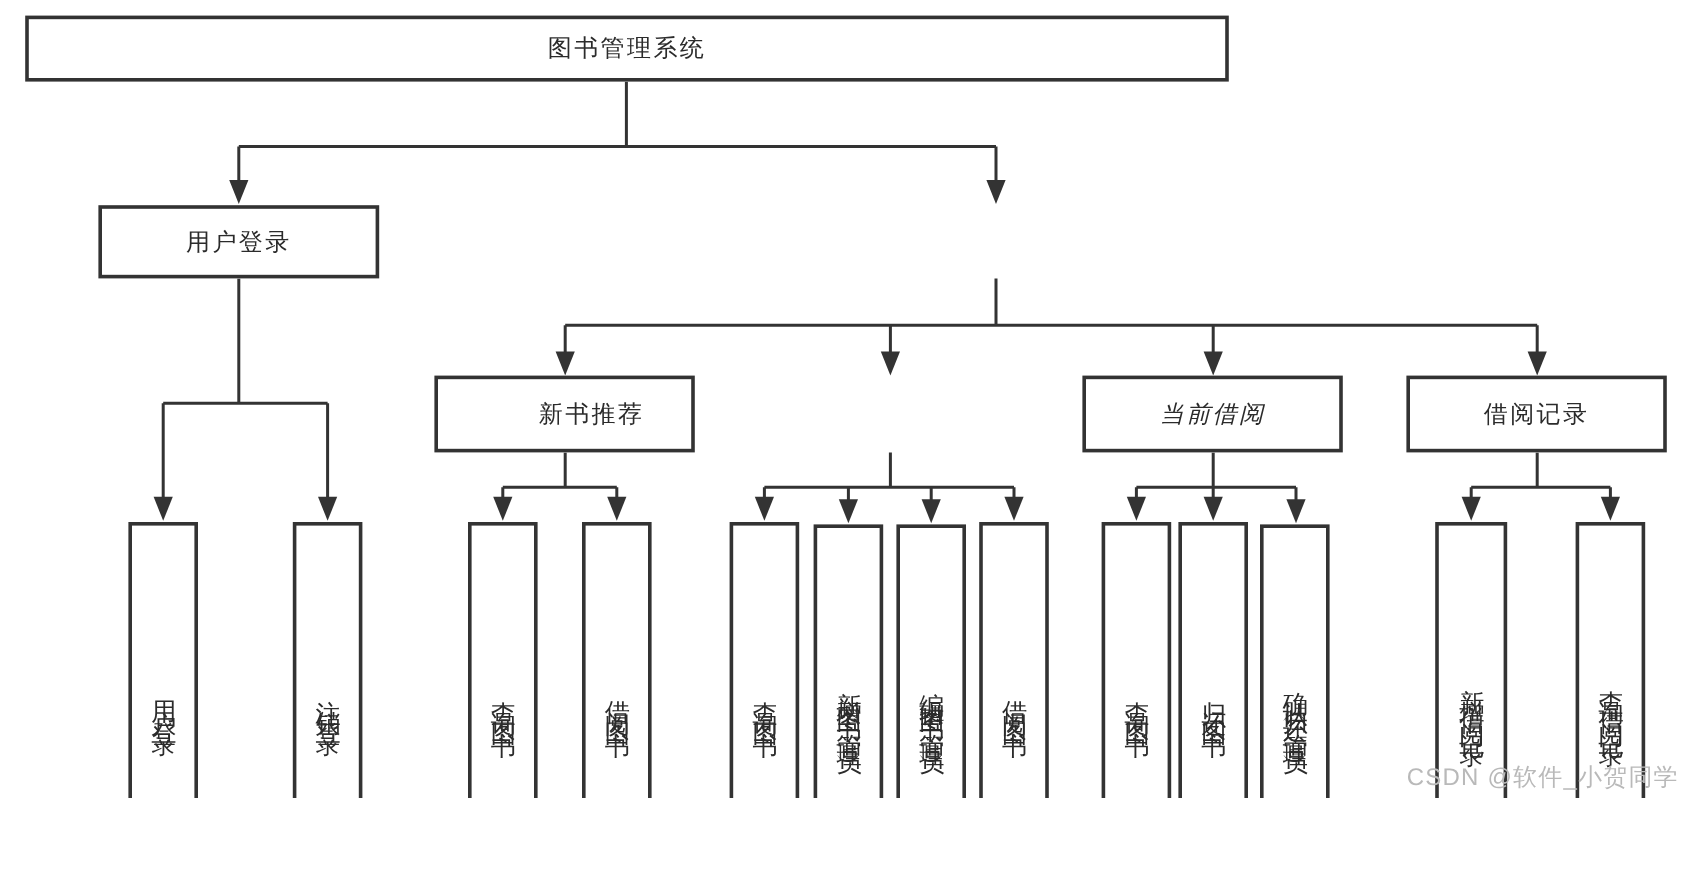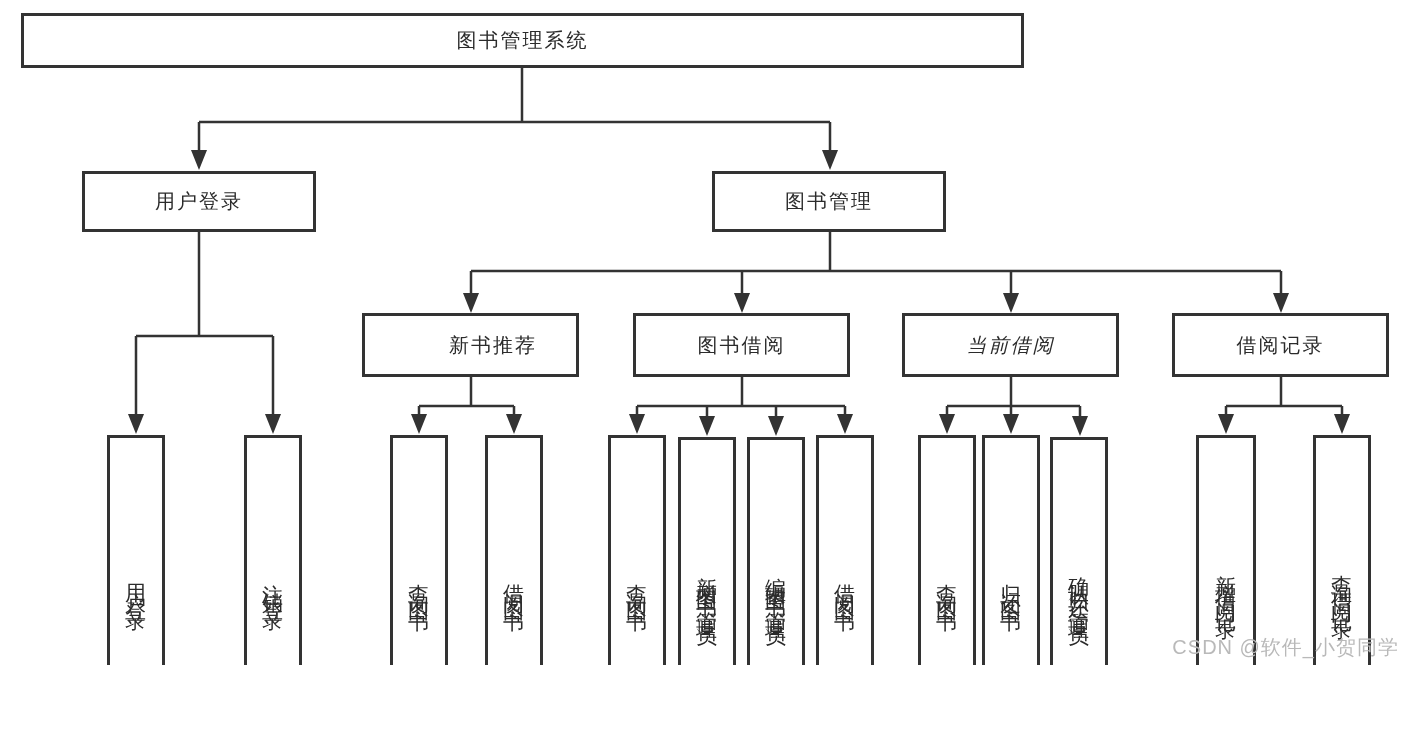--- a/index.html
+++ b/index.html
@@ -110,24 +110,22 @@
       <polygon points="1003,414 1019,414 1011,434"></polygon>
       <polygon points="1072,416 1088,416 1080,436"></polygon>
       <polygon points="1218,414 1234,414 1226,434"></polygon>
       <polygon points="1334,414 1350,414 1342,434"></polygon>
     </g>
   </svg>
 
   <div class="node root h">图书管理系统</div>
 
   <div class="node lvl2 h" style="left:82px;">用户登录</div>
-  <div class="node lvl2 h" style="left:712px;">图书管理</div>
 
   <div class="node lvl3 h" style="left:362px;padding-left:45px;">新书推荐</div>
-  <div class="node lvl3 h" style="left:633px;">图书借阅</div>
   <div class="node lvl3 h" style="left:902px;font-style:italic;">当前借阅</div>
   <div class="node lvl3 h" style="left:1172px;">借阅记录</div>
 
   <div class="node tall" style="left:107px;">用户登录</div>
   <div class="node tall" style="left:244px;">注销登录</div>
 
   <div class="node tall" style="left:390px;">查询图书</div>
   <div class="node tall" style="left:485px;">借阅图书</div>
 
   <div class="node tall" style="left:608px;">查询图书</div>

